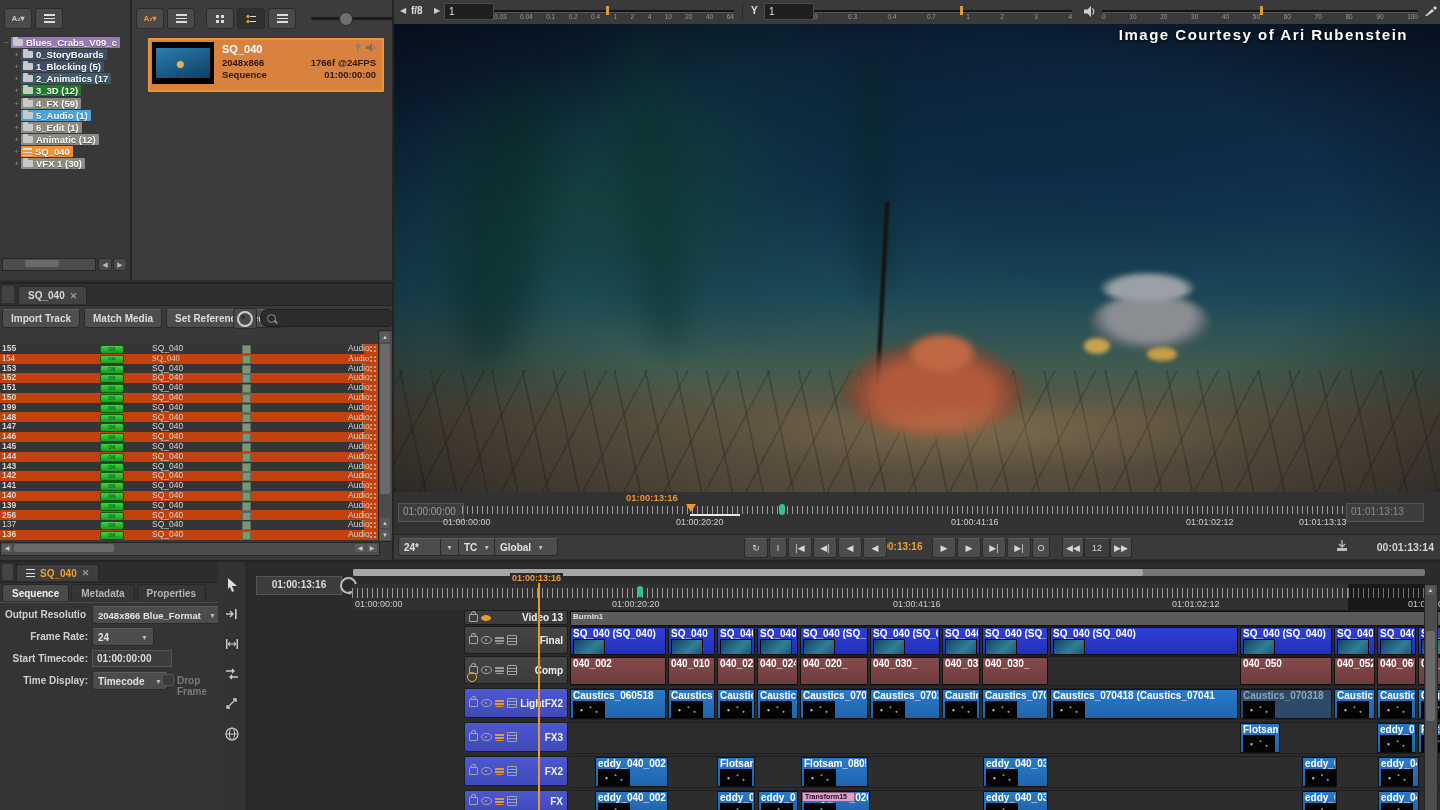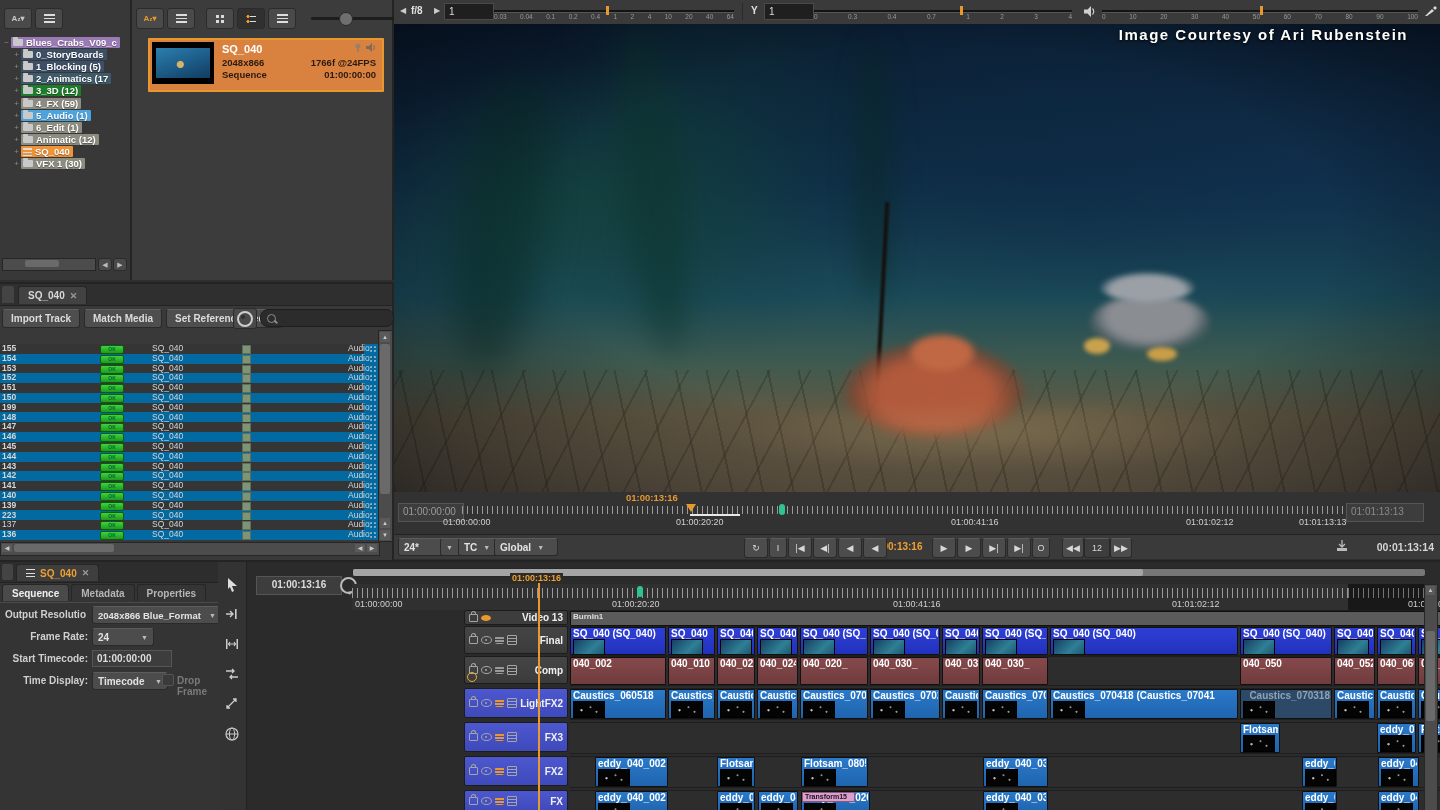--- a/index.html
+++ b/index.html
@@ -247,30 +247,30 @@
         <span class="btn" style="height: 17px; padding: 0px 8px; font-size: 10px;">Import Track</span>
         <span class="btn" style="height: 17px; padding: 0px 8px; font-size: 10px;">Match Media</span>
         <span class="btn" style="height: 17px; padding: 0px 8px; font-size: 10px;">Set Reference Media</span>
       </div>
     <span class="tbtn" style="position:absolute;left:233px;top:24px;width:22px;height:19px;">
         <span class="gear"></span>
       </span>
     <div style="position:absolute;left:260px;top:25px;width:126px;height:16px;background:#2c2c2c;border:1px solid #1e1e1e;border-radius:8px;display:flex;align-items:center;padding-left:6px;">
       <span class="mag"></span>
     </div>
-    <div class="abs" id="sheet-rows" style="left:0;top:60px;width:378px;height:196px;background:#0369a1;overflow:hidden;">
+    <div class="abs" id="sheet-rows" style="left:0;top:60px;width:378px;height:196px;background:#c2410c;overflow:hidden;">
         <div class="sheet-row" style="top: 0px;">
           <div class="cell" style="left: 2px; font-weight: bold;">155</div>
           <div class="ok-badge" style="left: 100px;">OK</div>
           <div class="cell" style="left: 152px;">SQ_040</div>
           <div class="color-chip" style="left: 242px;"></div>
           <div class="cell" style="left: 348px;">Audio</div>
           <div class="dot-grid" style="position: absolute; left: 368px; top: 0px; transform: scale(0.7); opacity: 0.6;"></div>
         </div>
-        <div class="sheet-row" style="top: 9.8px;">
+        <div class="sheet-row" style="top: 9.8px; font-family: Liberation Serif, serif;">
           <div class="cell" style="left: 2px; font-weight: bold;">154</div>
           <div class="ok-badge" style="left: 100px;">OK</div>
           <div class="cell" style="left: 152px;">SQ_040</div>
           <div class="color-chip" style="left: 242px;"></div>
           <div class="cell" style="left: 348px;">Audio</div>
           <div class="dot-grid" style="position: absolute; left: 368px; top: 0px; transform: scale(0.7); opacity: 0.6;"></div>
         </div>
         <div class="sheet-row" style="top: 19.6px;">
           <div class="cell" style="left: 2px; font-weight: bold;">153</div>
           <div class="ok-badge" style="left: 100px;">OK</div>
@@ -385,21 +385,21 @@
         </div>
         <div class="sheet-row" style="top: 156.8px;">
           <div class="cell" style="left: 2px; font-weight: bold;">139</div>
           <div class="ok-badge" style="left: 100px;">OK</div>
           <div class="cell" style="left: 152px;">SQ_040</div>
           <div class="color-chip" style="left: 242px;"></div>
           <div class="cell" style="left: 348px;">Audio</div>
           <div class="dot-grid" style="position: absolute; left: 368px; top: 0px; transform: scale(0.7); opacity: 0.6;"></div>
         </div>
         <div class="sheet-row" style="top: 166.6px;">
-          <div class="cell" style="left: 2px; font-weight: bold;">223</div>
+          <div class="cell" style="left: 2px; font-weight: bold;">256</div>
           <div class="ok-badge" style="left: 100px;">OK</div>
           <div class="cell" style="left: 152px;">SQ_040</div>
           <div class="color-chip" style="left: 242px;"></div>
           <div class="cell" style="left: 348px;">Audio</div>
           <div class="dot-grid" style="position: absolute; left: 368px; top: 0px; transform: scale(0.7); opacity: 0.6;"></div>
         </div>
         <div class="sheet-row" style="top: 176.4px;">
           <div class="cell" style="left: 2px; font-weight: normal;">137</div>
           <div class="ok-badge" style="left: 100px;">OK</div>
           <div class="cell" style="left: 152px;">SQ_040</div>
@@ -840,21 +840,21 @@
             <div class="clip-thumb thumb-black" style="width: 30px;"></div>
           </div>
           <div class="clip t-fx" style="left: 412px; width: 66px;">
             <div class="clip-label">Caustics_070218</div>
             <div class="clip-thumb thumb-black" style="width: 30px;"></div>
           </div>
           <div class="clip t-fx" style="left: 480px; width: 188px;">
             <div class="clip-label">Caustics_070418 (Caustics_07041</div>
             <div class="clip-thumb thumb-black" style="width: 30px;"></div>
           </div>
-          <div class="clip t-fxdim" style="left: 670px; width: 92px; text-align: right;">
+          <div class="clip t-fxdim" style="left: 670px; width: 92px;">
             <div class="clip-label">Caustics_070318</div>
             <div class="clip-thumb thumb-black" style="width: 30px;"></div>
           </div>
           <div class="clip t-fx" style="left: 764px; width: 41px;">
             <div class="clip-label">Caustics_(</div>
             <div class="clip-thumb thumb-black" style="width: 30px;"></div>
           </div>
           <div class="clip t-fx" style="left: 807px; width: 39px;">
             <div class="clip-label">Caustics_(</div>
             <div class="clip-thumb thumb-black" style="width: 30px;"></div>

